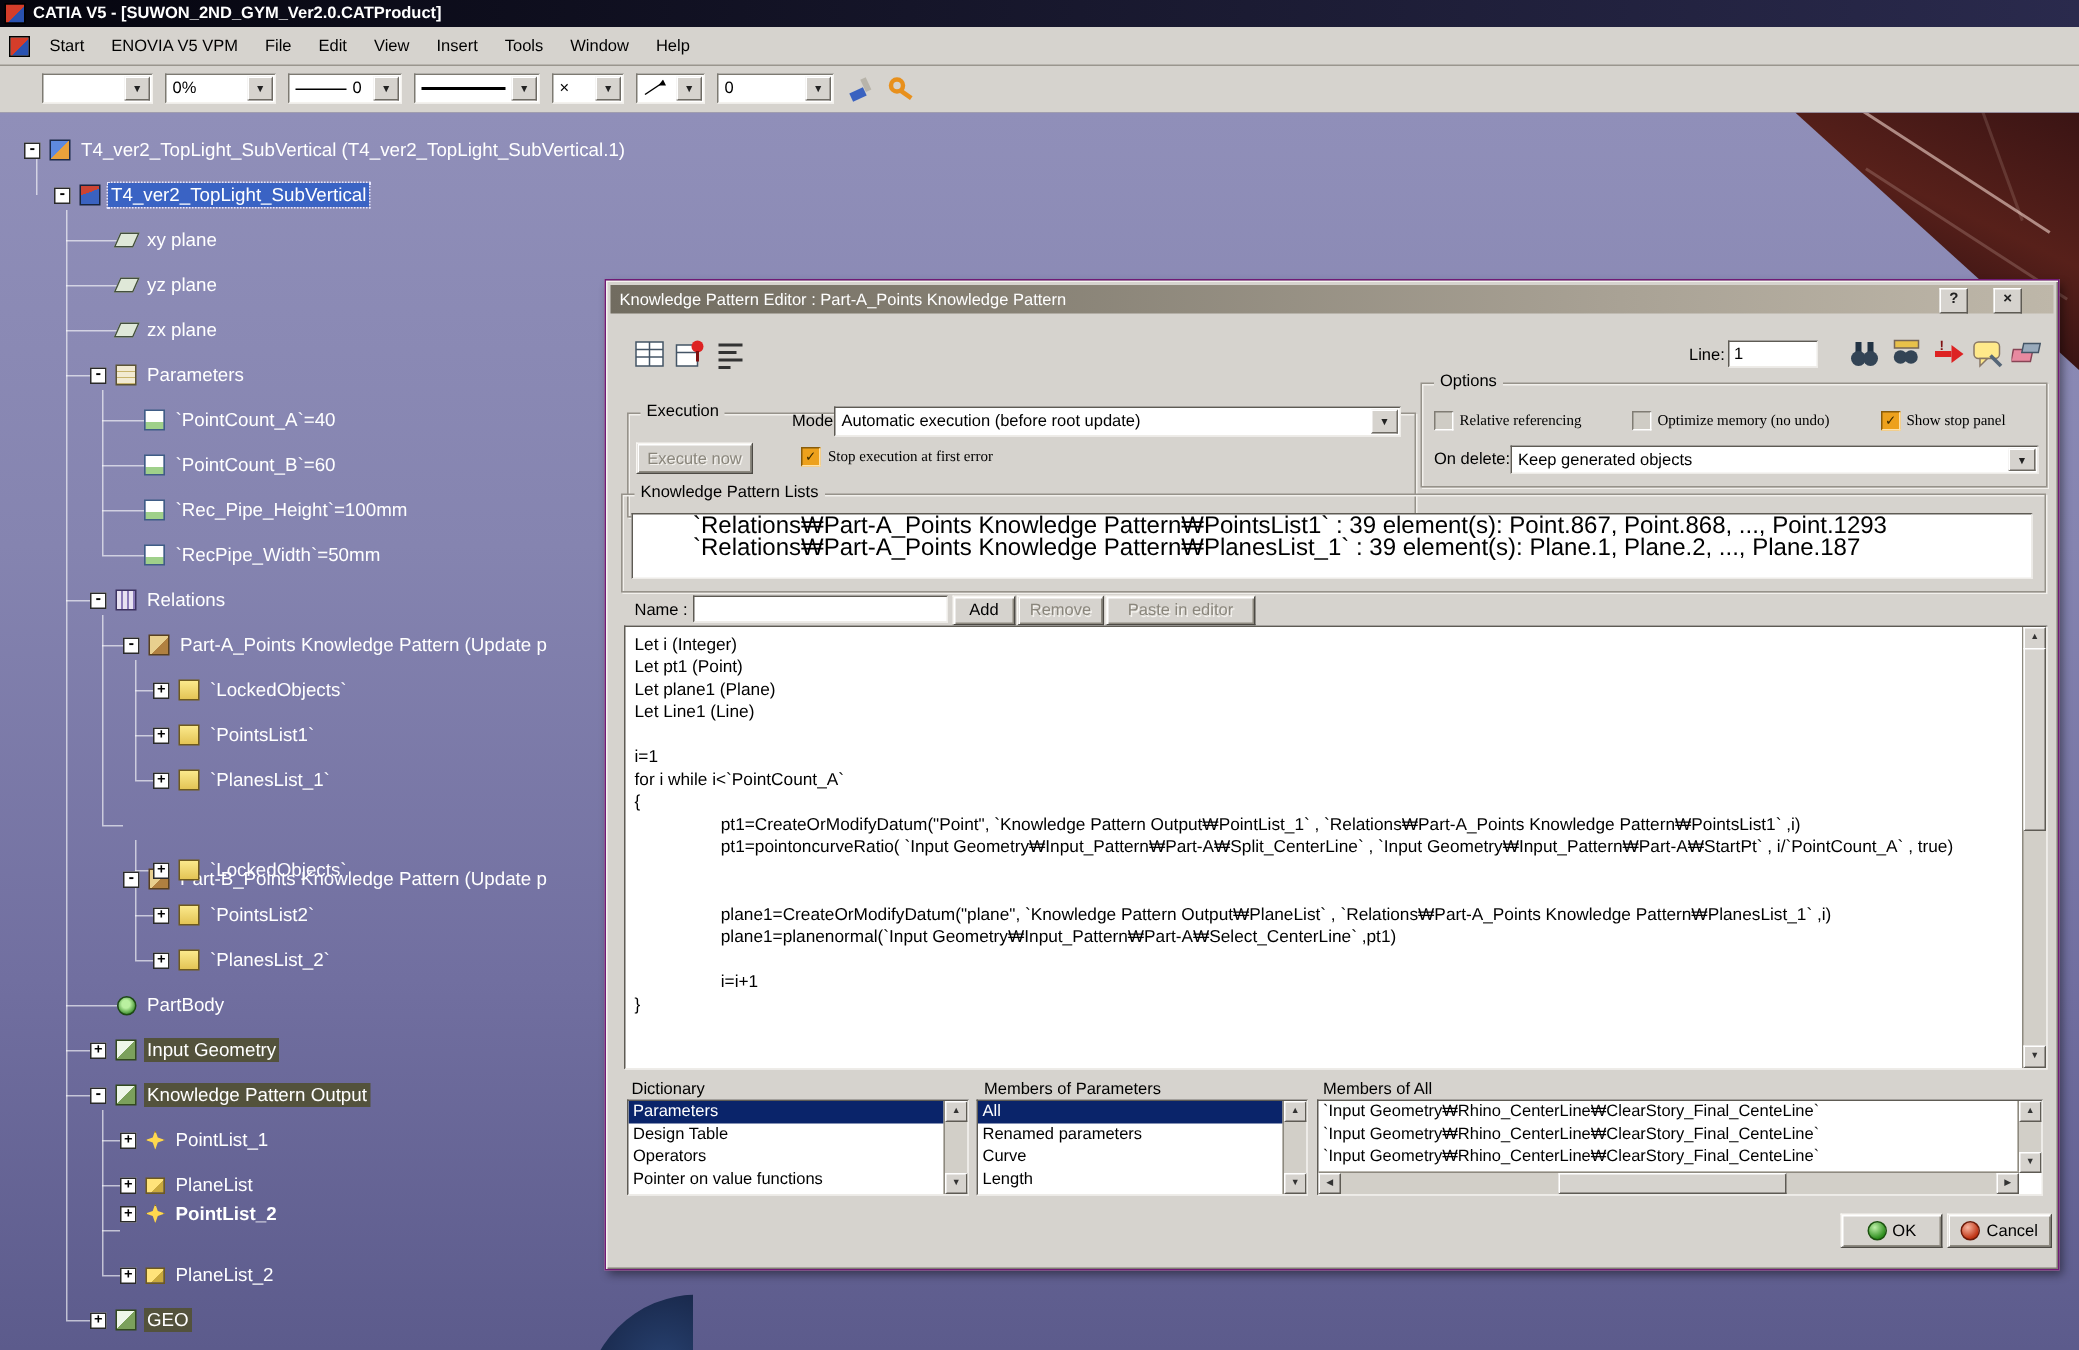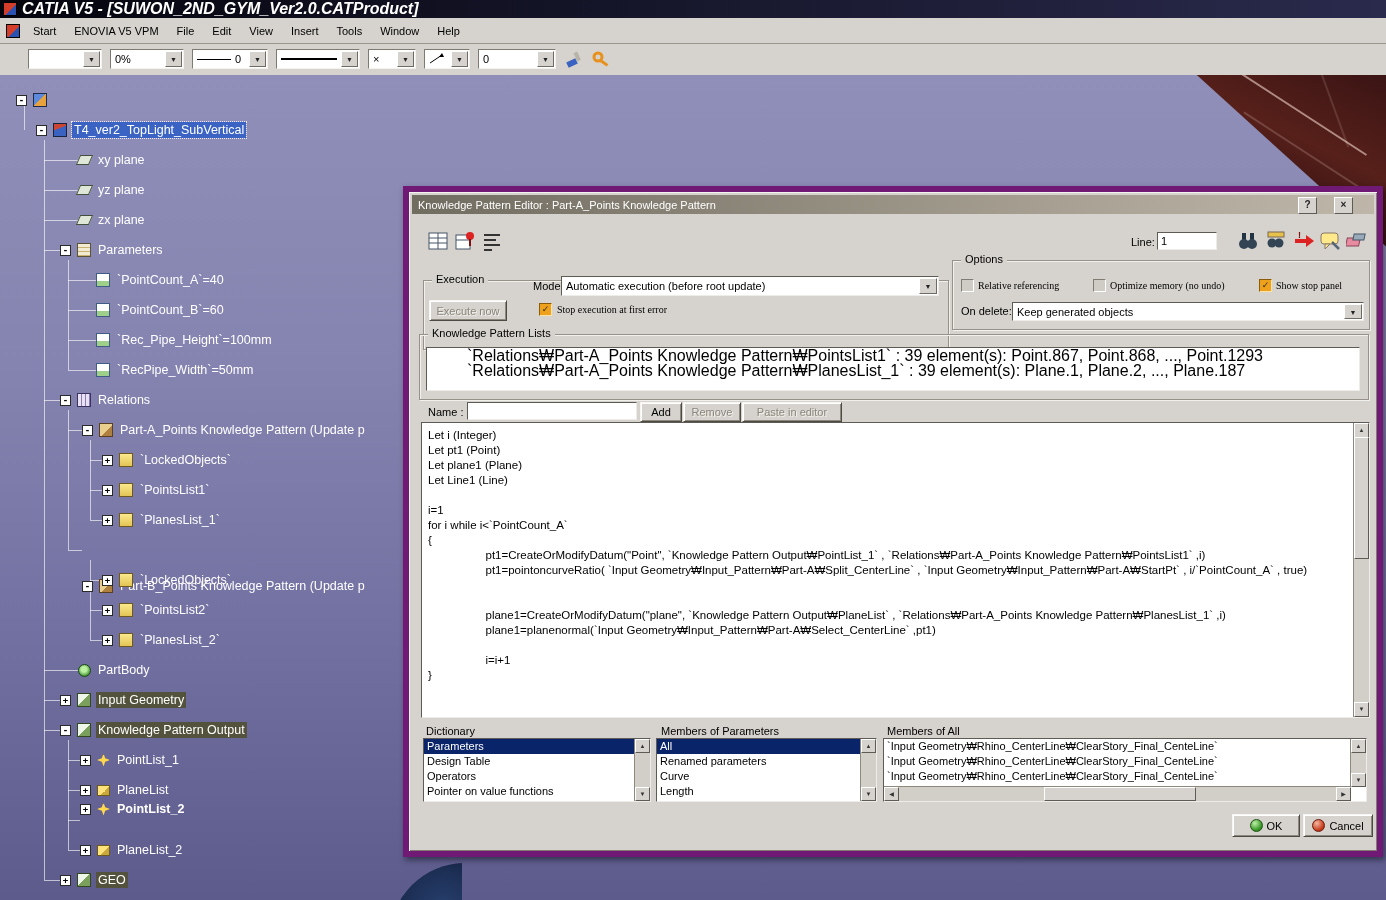--- a/index.html
+++ b/index.html
@@ -3,21 +3,21 @@
 <meta charset="utf-8">
 <style>
   html,body{margin:0;padding:0;background:#222;}
   #app{position:relative;width:1386px;height:900px;overflow:hidden;
        font-family:"Liberation Sans",sans-serif;font-size:11px;color:#000;
        background:#d6d3ce;}
   
   #titlebar{position:absolute;left:0;top:0;width:100%;height:18px;
     background:linear-gradient(90deg,#05050e,#1b1b33 60%,#2a2a4d);
     color:#fff;display:flex;align-items:center;gap:5px;padding-left:3px;box-sizing:border-box;
-    font-weight:bold;font-size:16px;font-style:italic;}
+    font-weight:bold;font-size:11px;}
   .appicon{width:12px;height:12px;background:linear-gradient(135deg,#d43d2a 0 55%,#2a52b0 55% 100%);
     border:1px solid #000;flex:none;}
   #menubar{position:absolute;left:0;top:18px;width:100%;height:26px;background:#d6d3ce;
     border-bottom:1px solid #9a968e;display:flex;align-items:center;gap:0;padding-left:2px;box-sizing:border-box;}
   .menu-item{padding:3px 9px;cursor:default;}
   #toolbar{position:absolute;left:0;top:44px;width:100%;height:31px;background:#d6d3ce;
     border-bottom:1px solid #8a867e;}
   .combo{position:absolute;height:20px;top:5px;background:#fff;
     border:1px solid;border-color:#7d7a72 #f4f2ee #f4f2ee #7d7a72;
     display:flex;align-items:center;padding-left:4px;box-sizing:border-box;}
@@ -56,21 +56,21 @@
   .ic-partbody{width:13px;height:13px;border-radius:50%;background:radial-gradient(circle at 45% 40%,#baf0a0 0 30%,#3f9030 75%);border:1px solid #1d4a14;}
   .ic-geoset{background:linear-gradient(135deg,#eef6ea 0 50%,#7ba05c 50% 100%);border:1px solid #32491f;}
   .ic-pointlist{width:13px;height:13px;background:#ffd84e;border:1px solid #7a5c12;
     clip-path:polygon(50% 0,63% 37%,100% 50%,63% 63%,50% 100%,37% 63%,0 50%,37% 37%);}
   .ic-planelist{width:13px;height:11px;background:linear-gradient(135deg,#ffe37a 0 60%,#c9a93e 60% 100%);border:1px solid #6e5a1e;}
   .tl{padding:1px 2px;}
   .tl.sel{background:#3a63c4;outline:1px dotted #e8e8ff;text-align:center;}
   .tl.dark{background:#53523c;}
   
   #dialog{position:absolute;left:403px;top:186px;width:968px;height:659px;background:#d6d3ce;
-    border:6px solid #701a75;box-shadow:inset 1px 1px 0 #f5f3ef,inset -1px -1px 0 #807c74,2px 3px 6px rgba(0,0,0,.45);}
+    border:1px solid #701a75;box-shadow:inset 1px 1px 0 #f5f3ef,inset -1px -1px 0 #807c74,2px 3px 6px rgba(0,0,0,.45);}
   #dlg-title{position:absolute;left:3px;top:3px;right:3px;height:19px;
     background:linear-gradient(90deg,#716c60,#a9a295 70%,#beb7a9);color:#fff;
     display:flex;align-items:center;padding-left:6px;box-sizing:border-box;font-size:11px;}
   .dlg-ctl{position:absolute;top:5px;width:17px;height:15px;background:#d6d3ce;
     border:1px solid;border-color:#fff #5e5b54 #5e5b54 #fff;text-align:center;
     font:bold 10px/14px "Liberation Sans",sans-serif;color:#222;}
   .grp{position:absolute;border:1px solid #96928a;box-shadow:1px 1px 0 #f2f0ec,inset 1px 1px 0 #f2f0ec;}
   .grp-legend{position:absolute;top:-8px;left:8px;background:#d6d3ce;padding:0 4px;font-size:11px;}
   .btn{position:absolute;background:#d6d3ce;border:1px solid;border-color:#f8f6f2 #4d4a44 #4d4a44 #f8f6f2;
     box-shadow:inset 1px 1px 0 #fff,inset -1px -1px 0 #8d897f;
@@ -218,20 +218,21 @@
     <div class="tline" style="left:90px;top:565px;width:12px;height:1px;"></div>
     <div class="tline" style="left:68px;top:665px;width:1px;height:110px;"></div>
     <div class="tline" style="left:68px;top:685px;width:12px;height:1px;"></div>
     <div class="tline" style="left:68px;top:715px;width:12px;height:1px;"></div>
     <div class="tline" style="left:68px;top:745px;width:12px;height:1px;"></div>
     <div class="tline" style="left:68px;top:775px;width:12px;height:1px;"></div>
 
     <div class="trow" style="left:16px;top:15px;">
         <span class="exp exp-m"></span>
         <span class="ic ic-product"></span>
+        <span class="tl">T4_ver2_TopLight_SubVertical (T4_ver2_TopLight_SubVertical.1)</span>
       </div>
     <div class="trow" style="left:36px;top:45px;">
         <span class="exp exp-m"></span>
         <span class="ic ic-part"></span>
         <span class="tl sel">T4_ver2_TopLight_SubVertical</span>
       </div>
     <div class="trow" style="left:78px;top:75px;">
         <span class="ic ic-plane"></span>
         <span class="tl">xy plane</span>
       </div>

